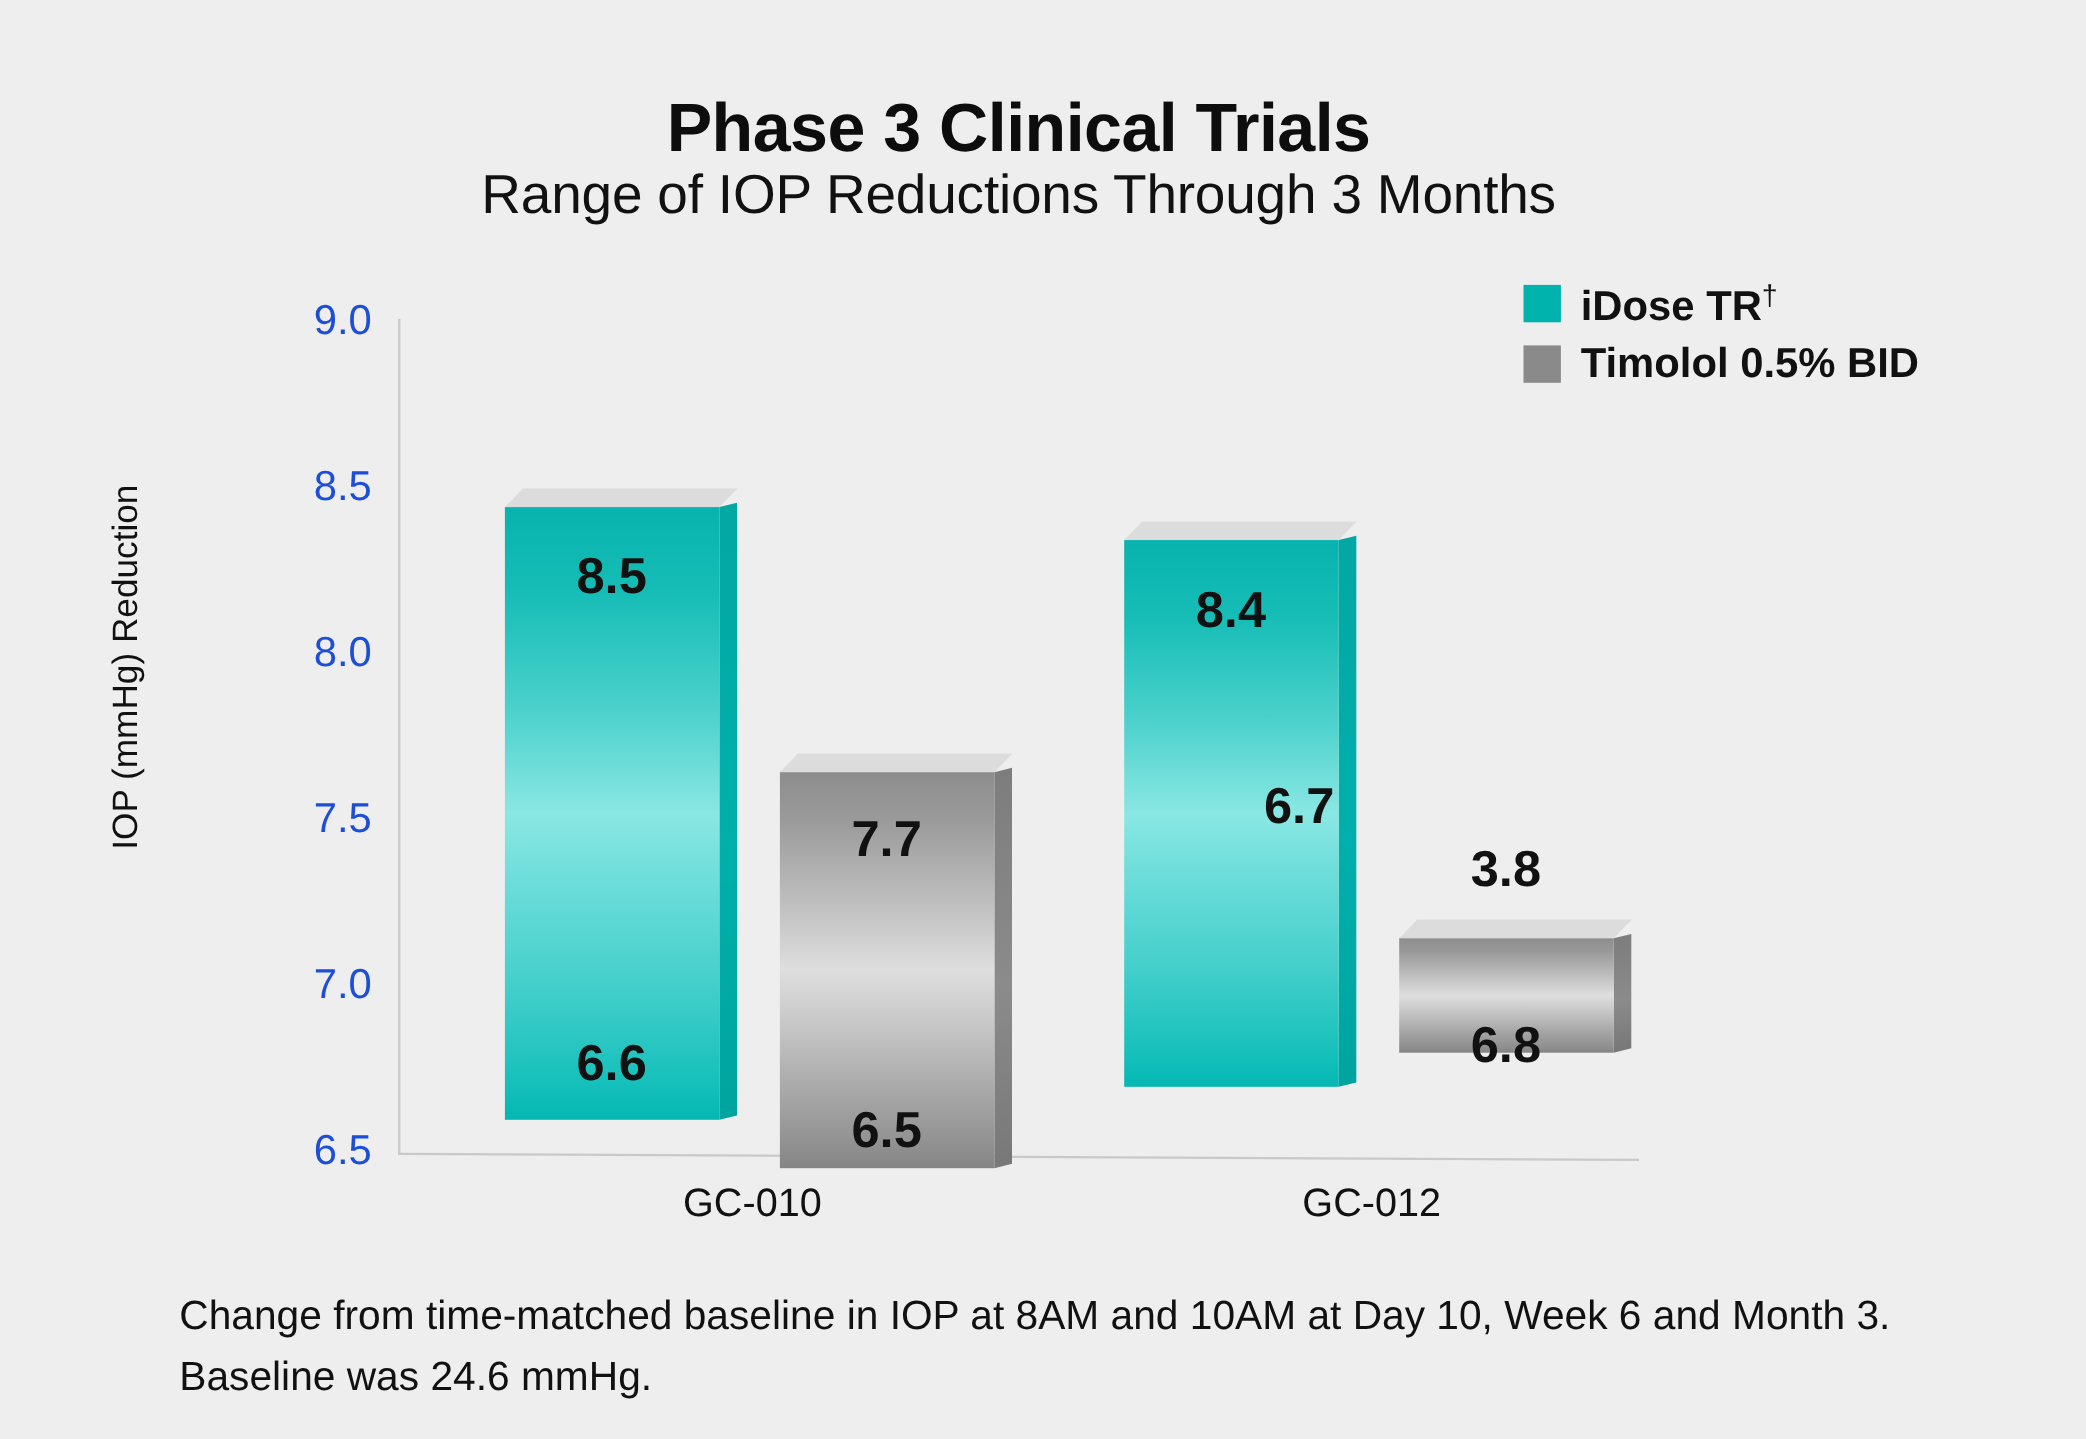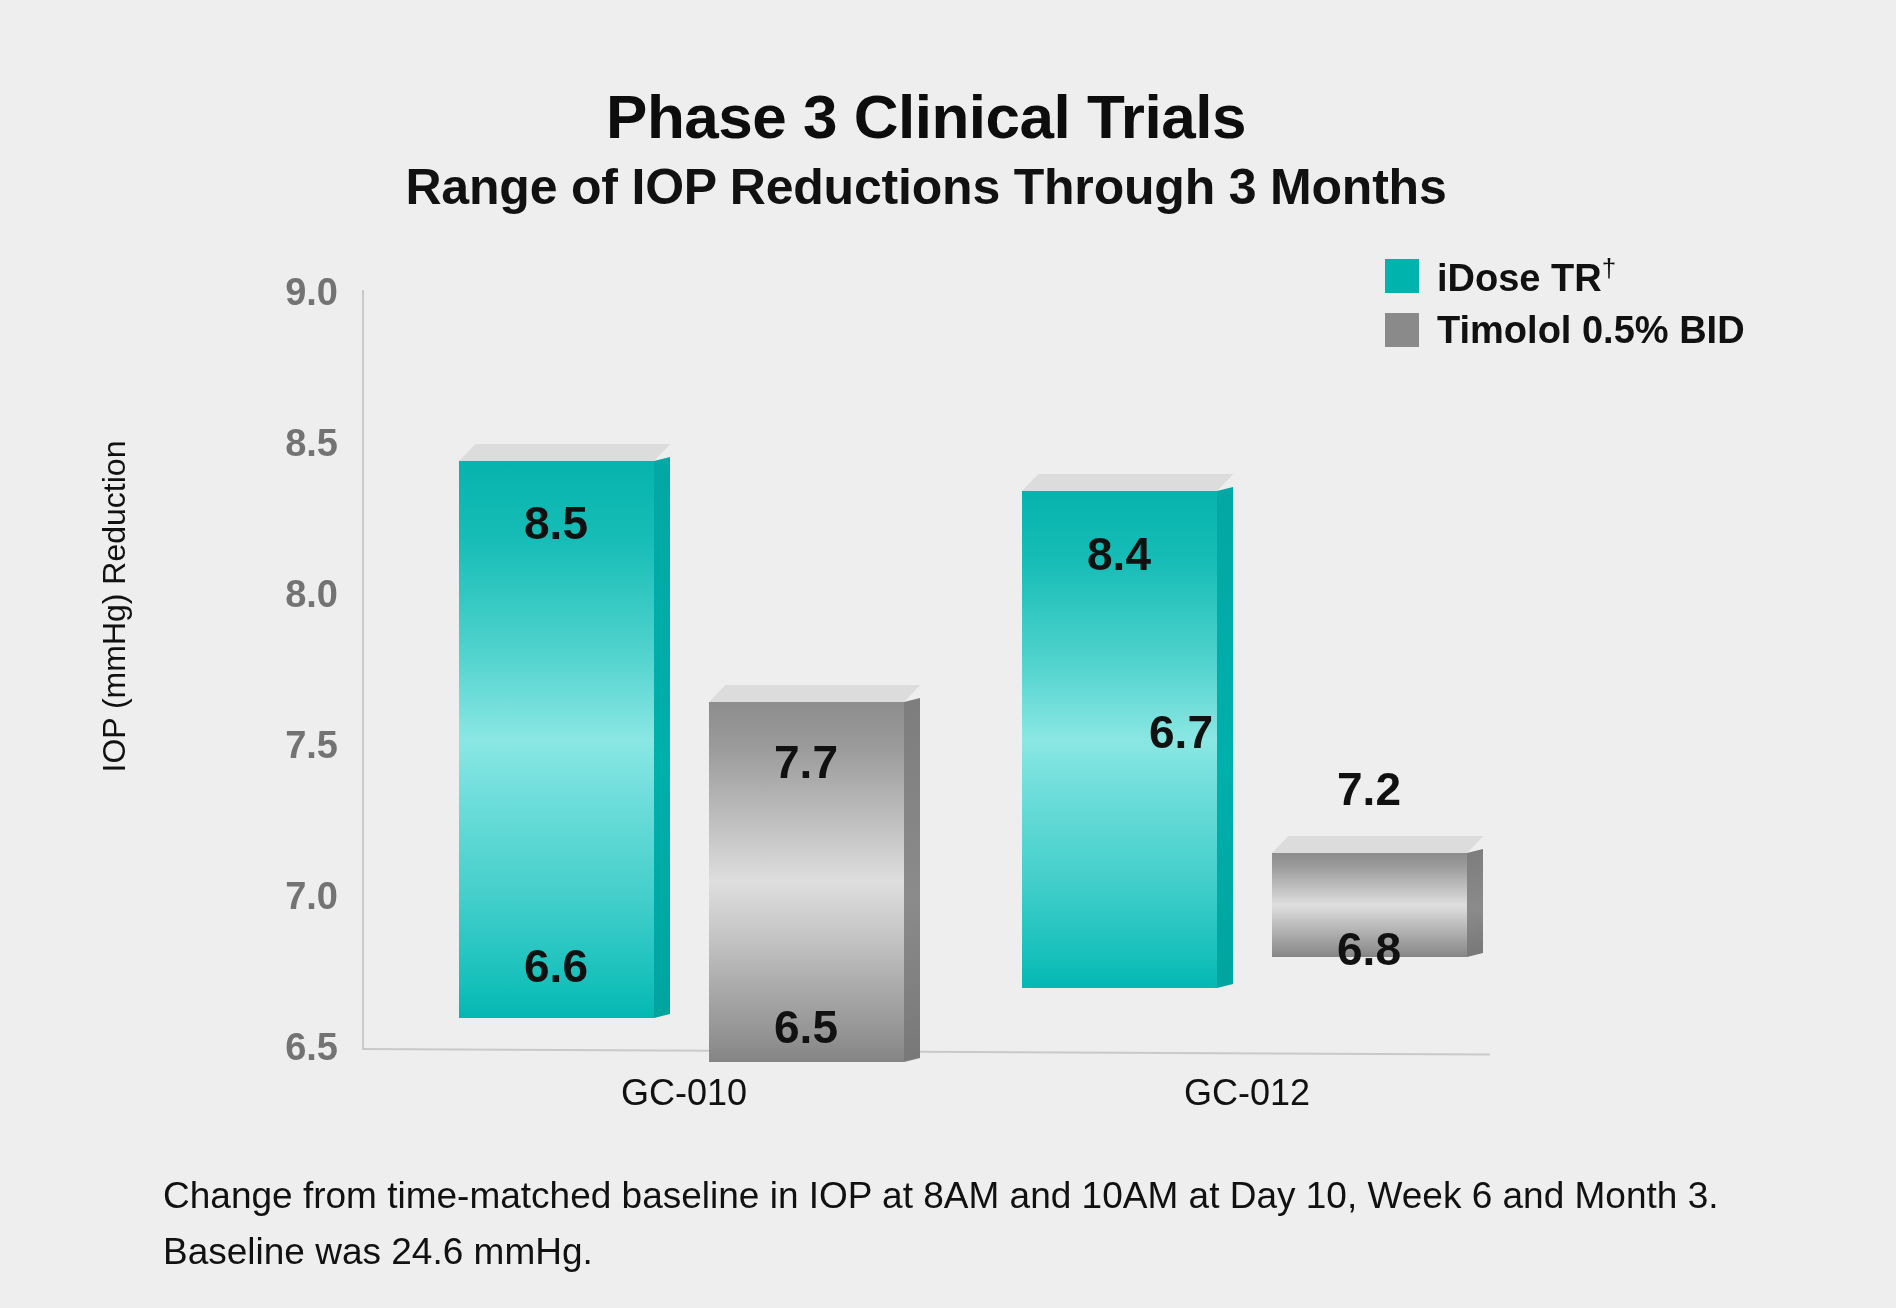--- a/index.html
+++ b/index.html
@@ -25,24 +25,23 @@
   }
   .chart-title {
     font-size: 62px;
     font-weight: 700;
     letter-spacing: -0.5px;
     line-height: 1.05;
     color: #0d0d0d;
   }
   .chart-subtitle {
     font-size: 50px;
-    font-weight: 700;
+    font-weight: 400;
     letter-spacing: -0.2px;
     line-height: 1.15;
-    margin-top: 10px;
     color: #111111;
   }
 
   
   #plot {
     position: absolute;
     left: 0; top: 0;
     width: 1896px;
     height: 1308px;
   }
@@ -65,22 +64,22 @@
     transform-origin: left center;
     transform: rotate(0.28deg);
   }
 
   .ytick {
     position: absolute;
     right: 0;
     width: 110px;
     text-align: right;
     font-size: 38px;
-    font-weight: 700;
-    color: #737373;
+    font-weight: 400;
+    color: #1d4ed8;
     transform: translateY(-50%);
   }
   .ytick-wrap {
     position: absolute;
     left: 228px;
     top: 0;
     width: 110px;
     height: 1308px;
   }
 
@@ -269,21 +268,21 @@
     <div class="face"></div>
   </div>
   <div class="bar-value" style="left:1119px; top:527px;text-align:center;">8.4</div>
   <div class="bar-value" style="left:1181px; top:705px;">6.7</div>
 
   <div class="bar gray" style="left:1272px; top:853px; width:195px; height:104px;">
     <div class="top"></div>
     <div class="side"></div>
     <div class="face"></div>
   </div>
-  <div class="bar-value" style="left:1369px; top:762px;">7.2</div>
+  <div class="bar-value" style="left:1369px; top:762px;">3.8</div>
   <div class="bar-value" style="left:1369px; top:922px;">6.8</div>
 
   <div class="xtick" style="left:684px;">GC-010</div>
   <div class="xtick" style="left:1247px;">GC-012</div>
 
   <div class="legend">
     <div class="legend-row">
       <div class="legend-swatch" style="background:#00b3ad;"></div>
       <div class="legend-label"><span>iDose TR</span><span class="dag">†</span></div>
     </div>

